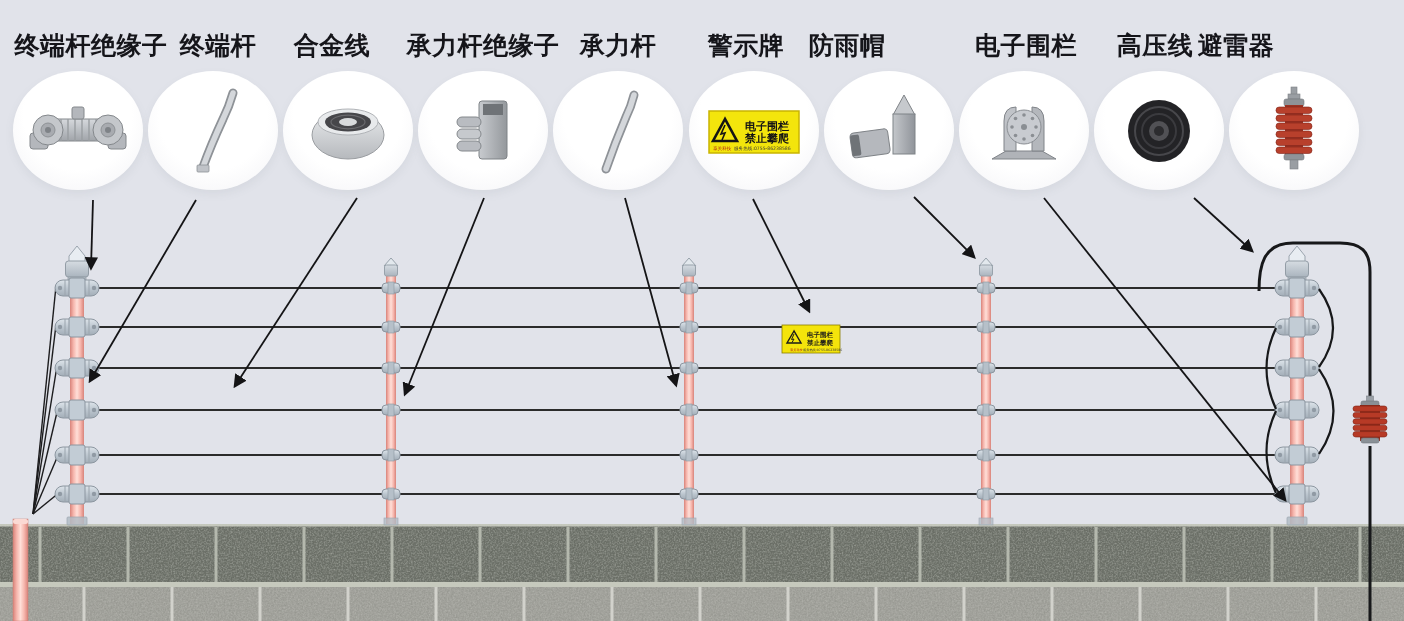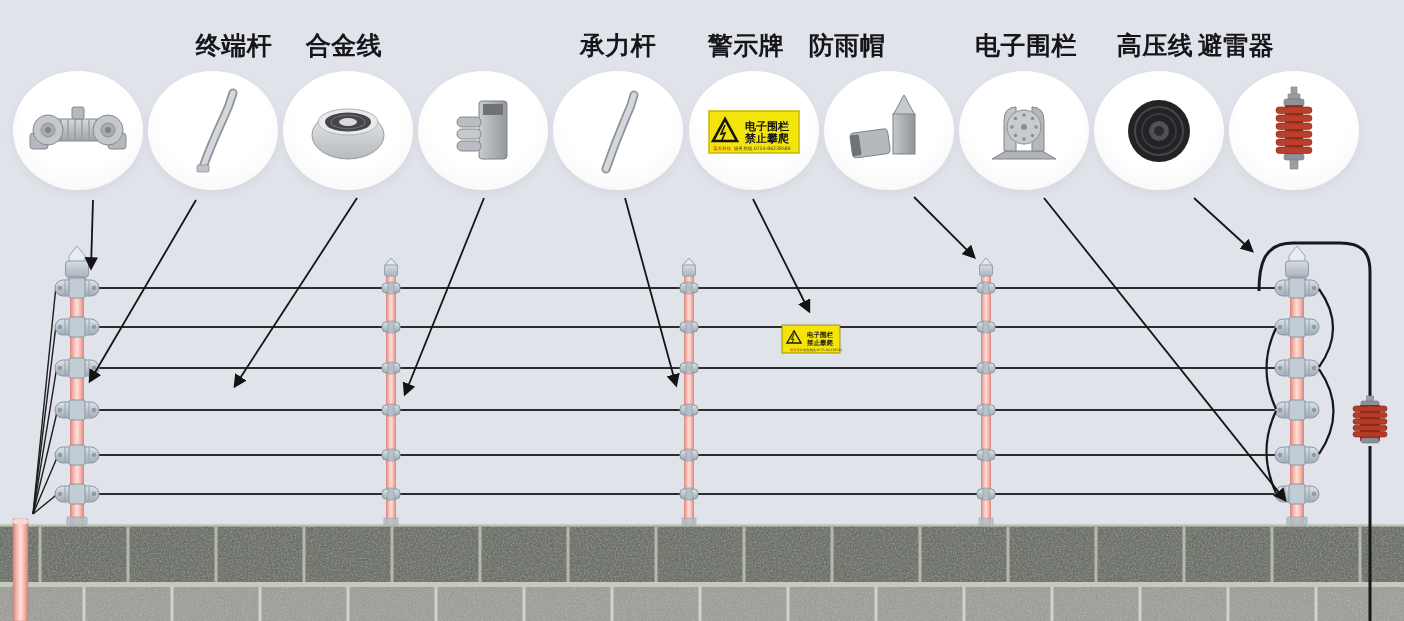--- a/index.html
+++ b/index.html
@@ -353,22 +353,24 @@
     <line x1="357" y1="198" x2="235" y2="386" marker-end="url(#arrowH)"></line>
     <line x1="484" y1="198" x2="405" y2="394" marker-end="url(#arrowH)"></line>
     <line x1="625" y1="198" x2="676" y2="385" marker-end="url(#arrowH)"></line>
     <line x1="753" y1="199" x2="809" y2="311" marker-end="url(#arrowH)"></line>
     <line x1="914" y1="197" x2="974" y2="257" marker-end="url(#arrowH)"></line>
     <line x1="1044" y1="198" x2="1285" y2="500" marker-end="url(#arrowH)"></line>
     <line x1="1194" y1="198" x2="1252" y2="251" marker-end="url(#arrowH)"></line>
   </g>
 </svg>
 
-<div class="lg-label" style="left:234px">终端杆</div>
-<div class="lg-label" style="left:344px">合金线</div>
+<div class="lg-label" style="left:91px">终端杆绝缘子</div>
+<div class="lg-label" style="left:218px">终端杆</div>
+<div class="lg-label" style="left:332px">合金线</div>
+<div class="lg-label" style="left:483px">承力杆绝缘子</div>
 <div class="lg-label" style="left:618px">承力杆</div>
 <div class="lg-label" style="left:746px">警示牌</div>
 <div class="lg-label" style="left:847px">防雨帽</div>
 <div class="lg-label" style="left:1026px">电子围栏</div>
 <div class="lg-label" style="left:1155px">高压线</div>
 <div class="lg-label" style="left:1236px">避雷器</div>
 
 <div class="lg-circle" style="left:78px">
   <svg width="104" height="100" viewBox="0 0 100 100">
     <defs>

